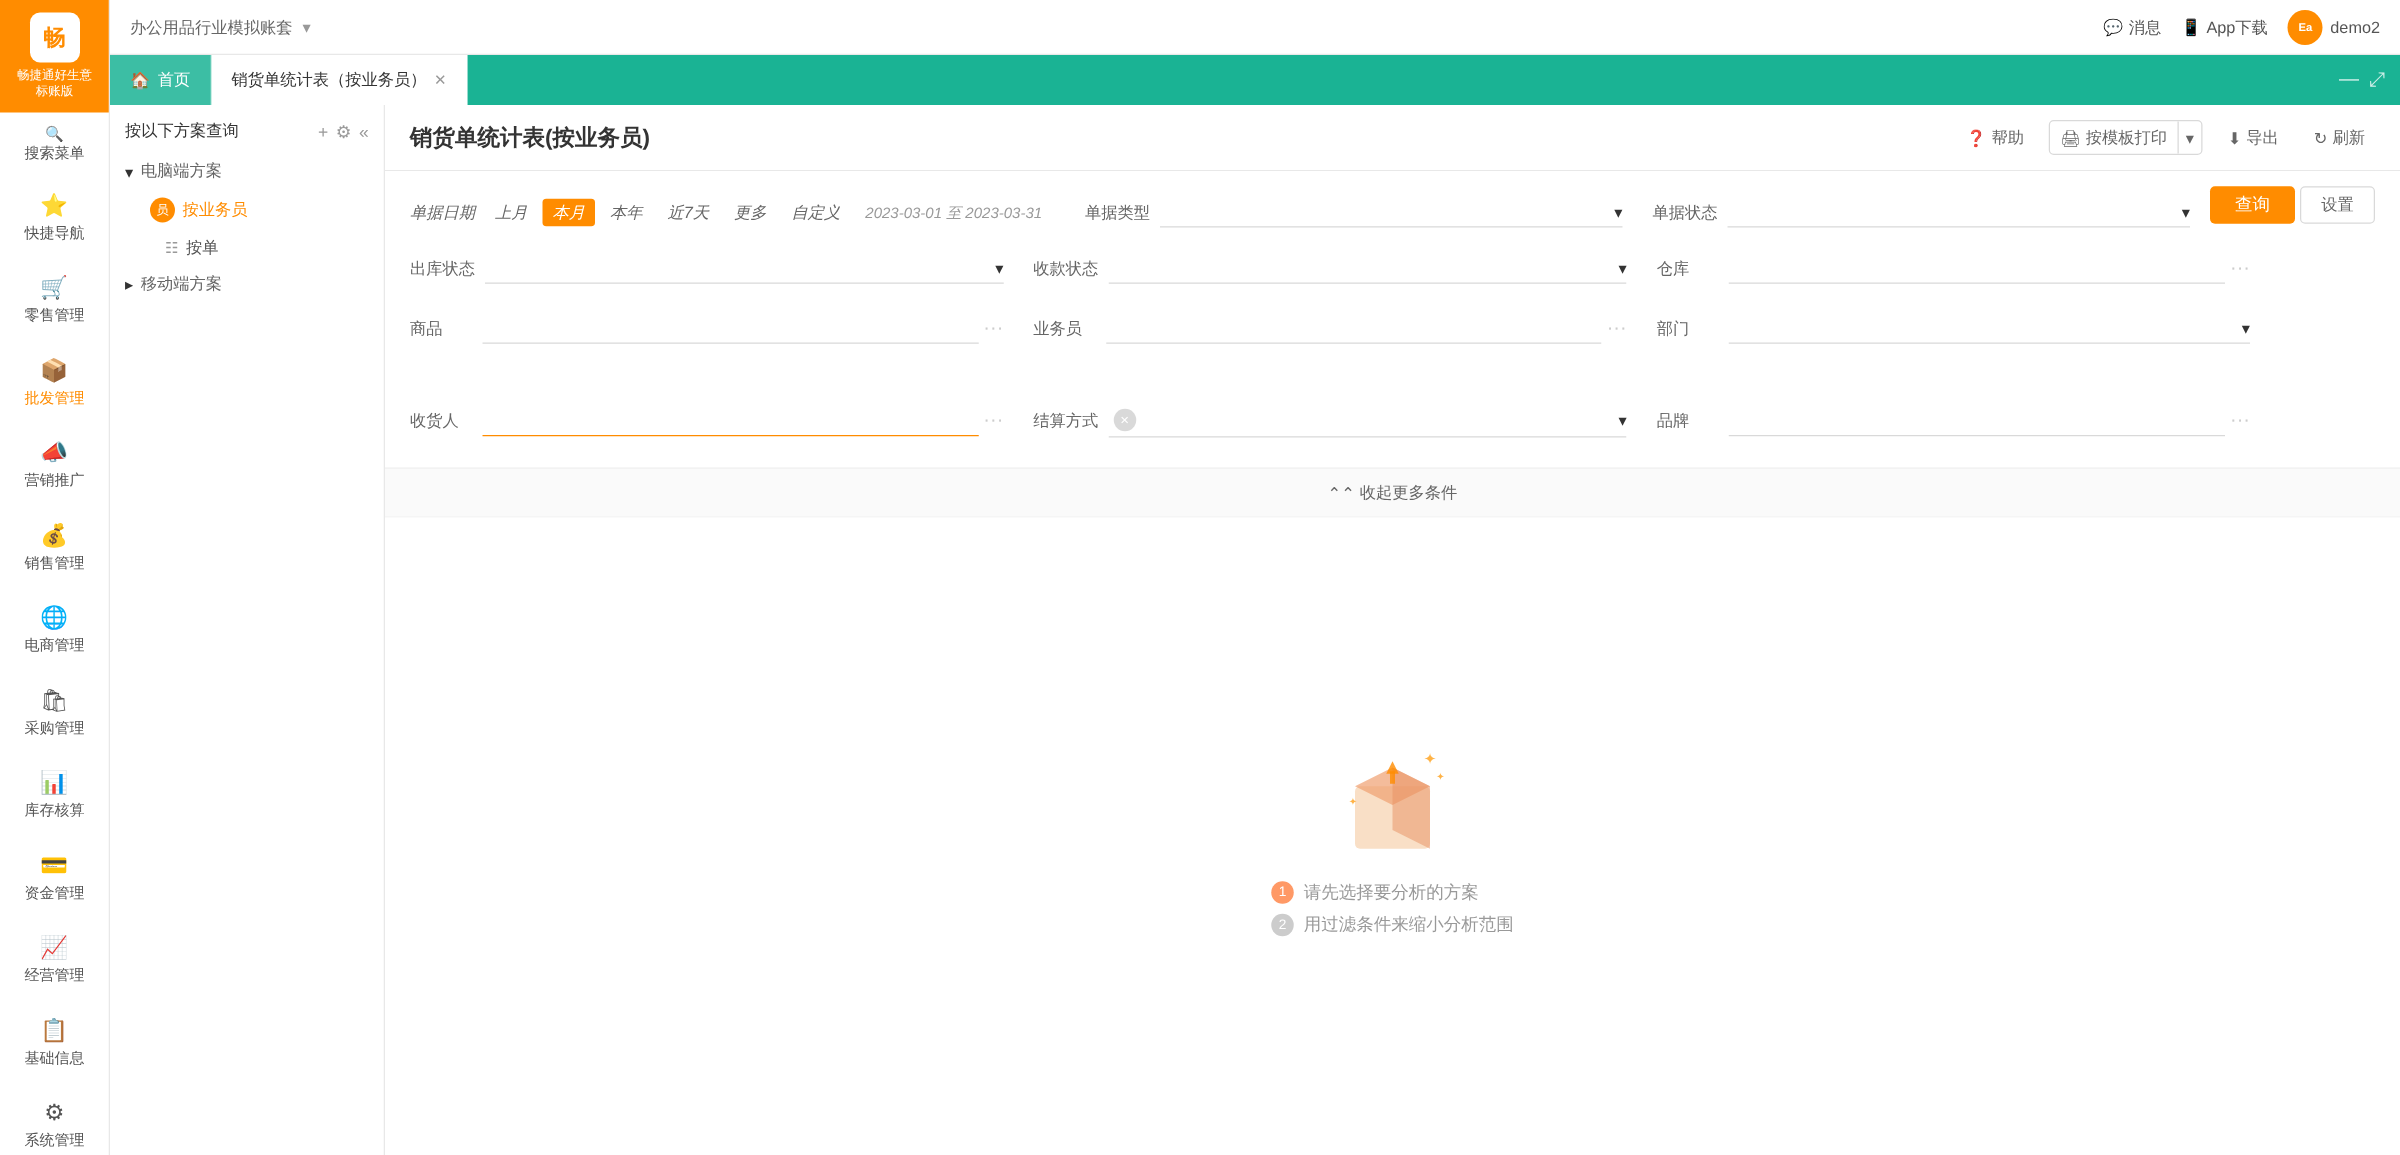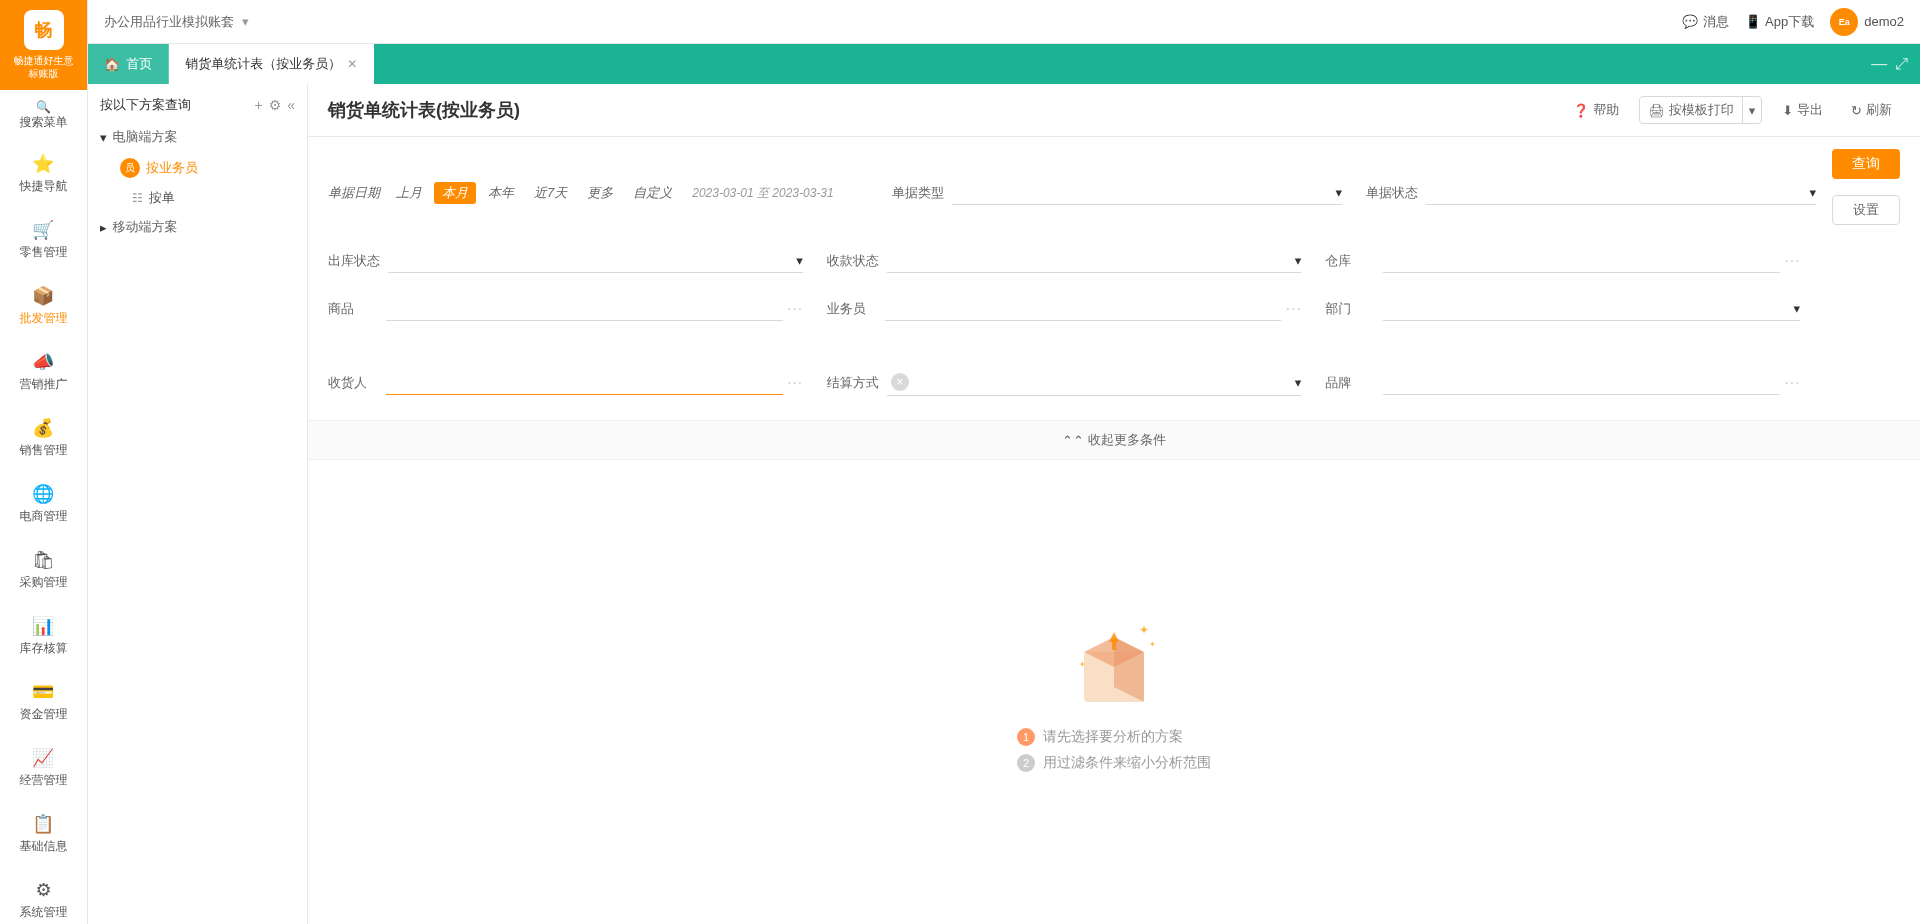--- a/index.html
+++ b/index.html
@@ -302,21 +302,21 @@
             <div class="filter-divider"></div>
 
             <div class="filter-item" style="flex:1;">
               <span class="filter-label">单据状态</span>
               <div class="filter-select">
                 <span></span>
                 <span class="chevron-down"></span>
               </div>
             </div>
 
-            <div style="display:flex;flex-direction:column;gap:16px;margin-left:16px;padding-bottom:12px;">
+            <div style="display:flex;flex-direction:row;gap:4px;margin-left:16px;padding-bottom:12px;">
               <button class="btn-primary">查询</button>
               <button class="btn-default">设置</button>
             </div>
           </div>
         </div>
 
         <div class="filter-row-wrapper">
           <div class="filter-row" style="padding-bottom:12px;">
             <div class="filter-item" style="flex:1;">
               <span class="filter-label">出库状态</span>

